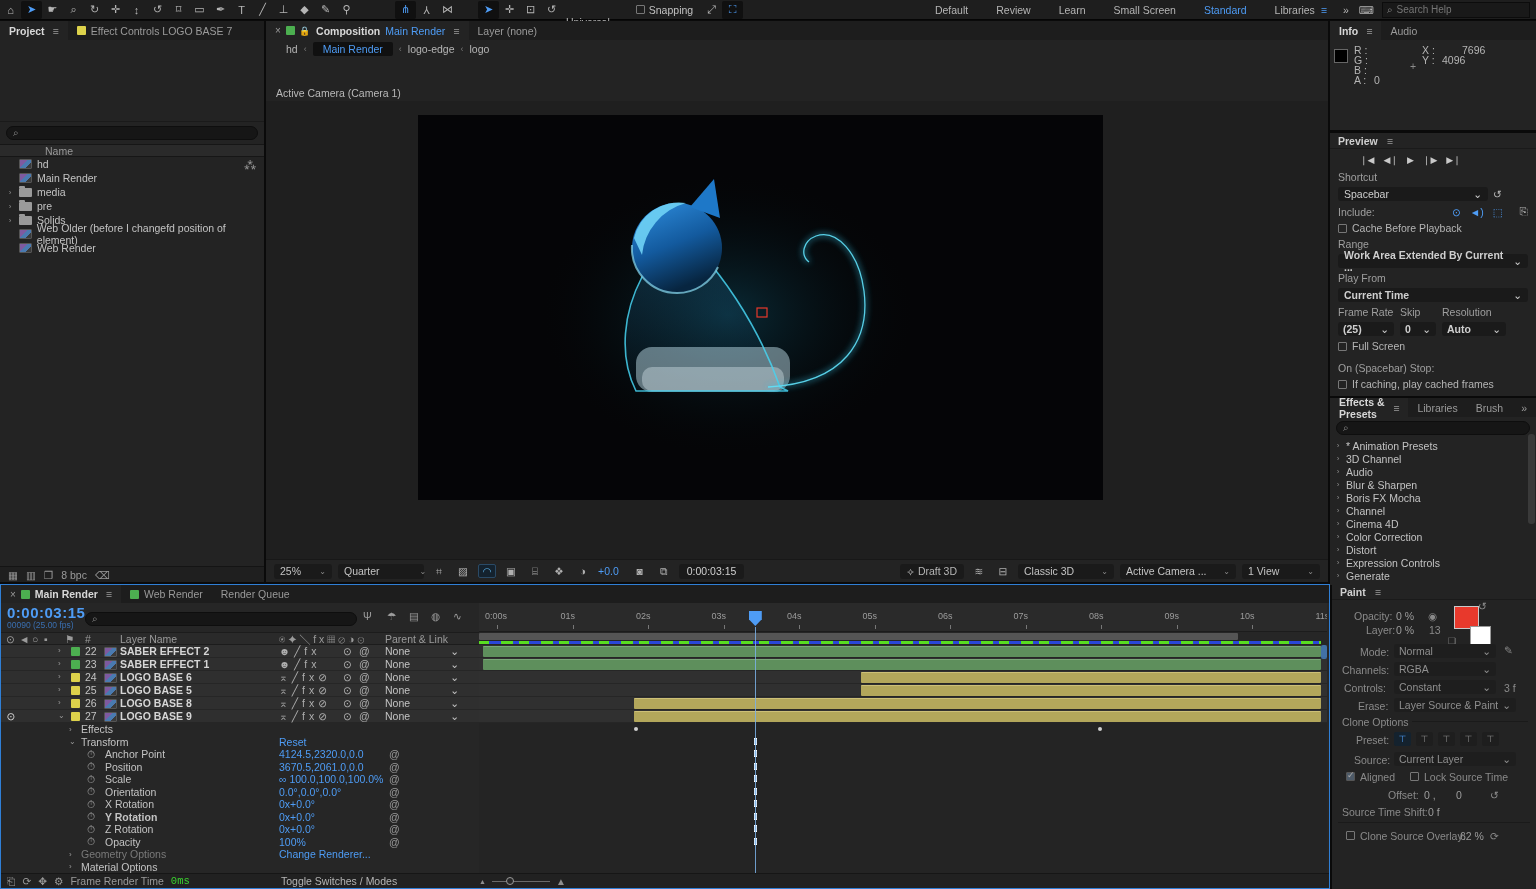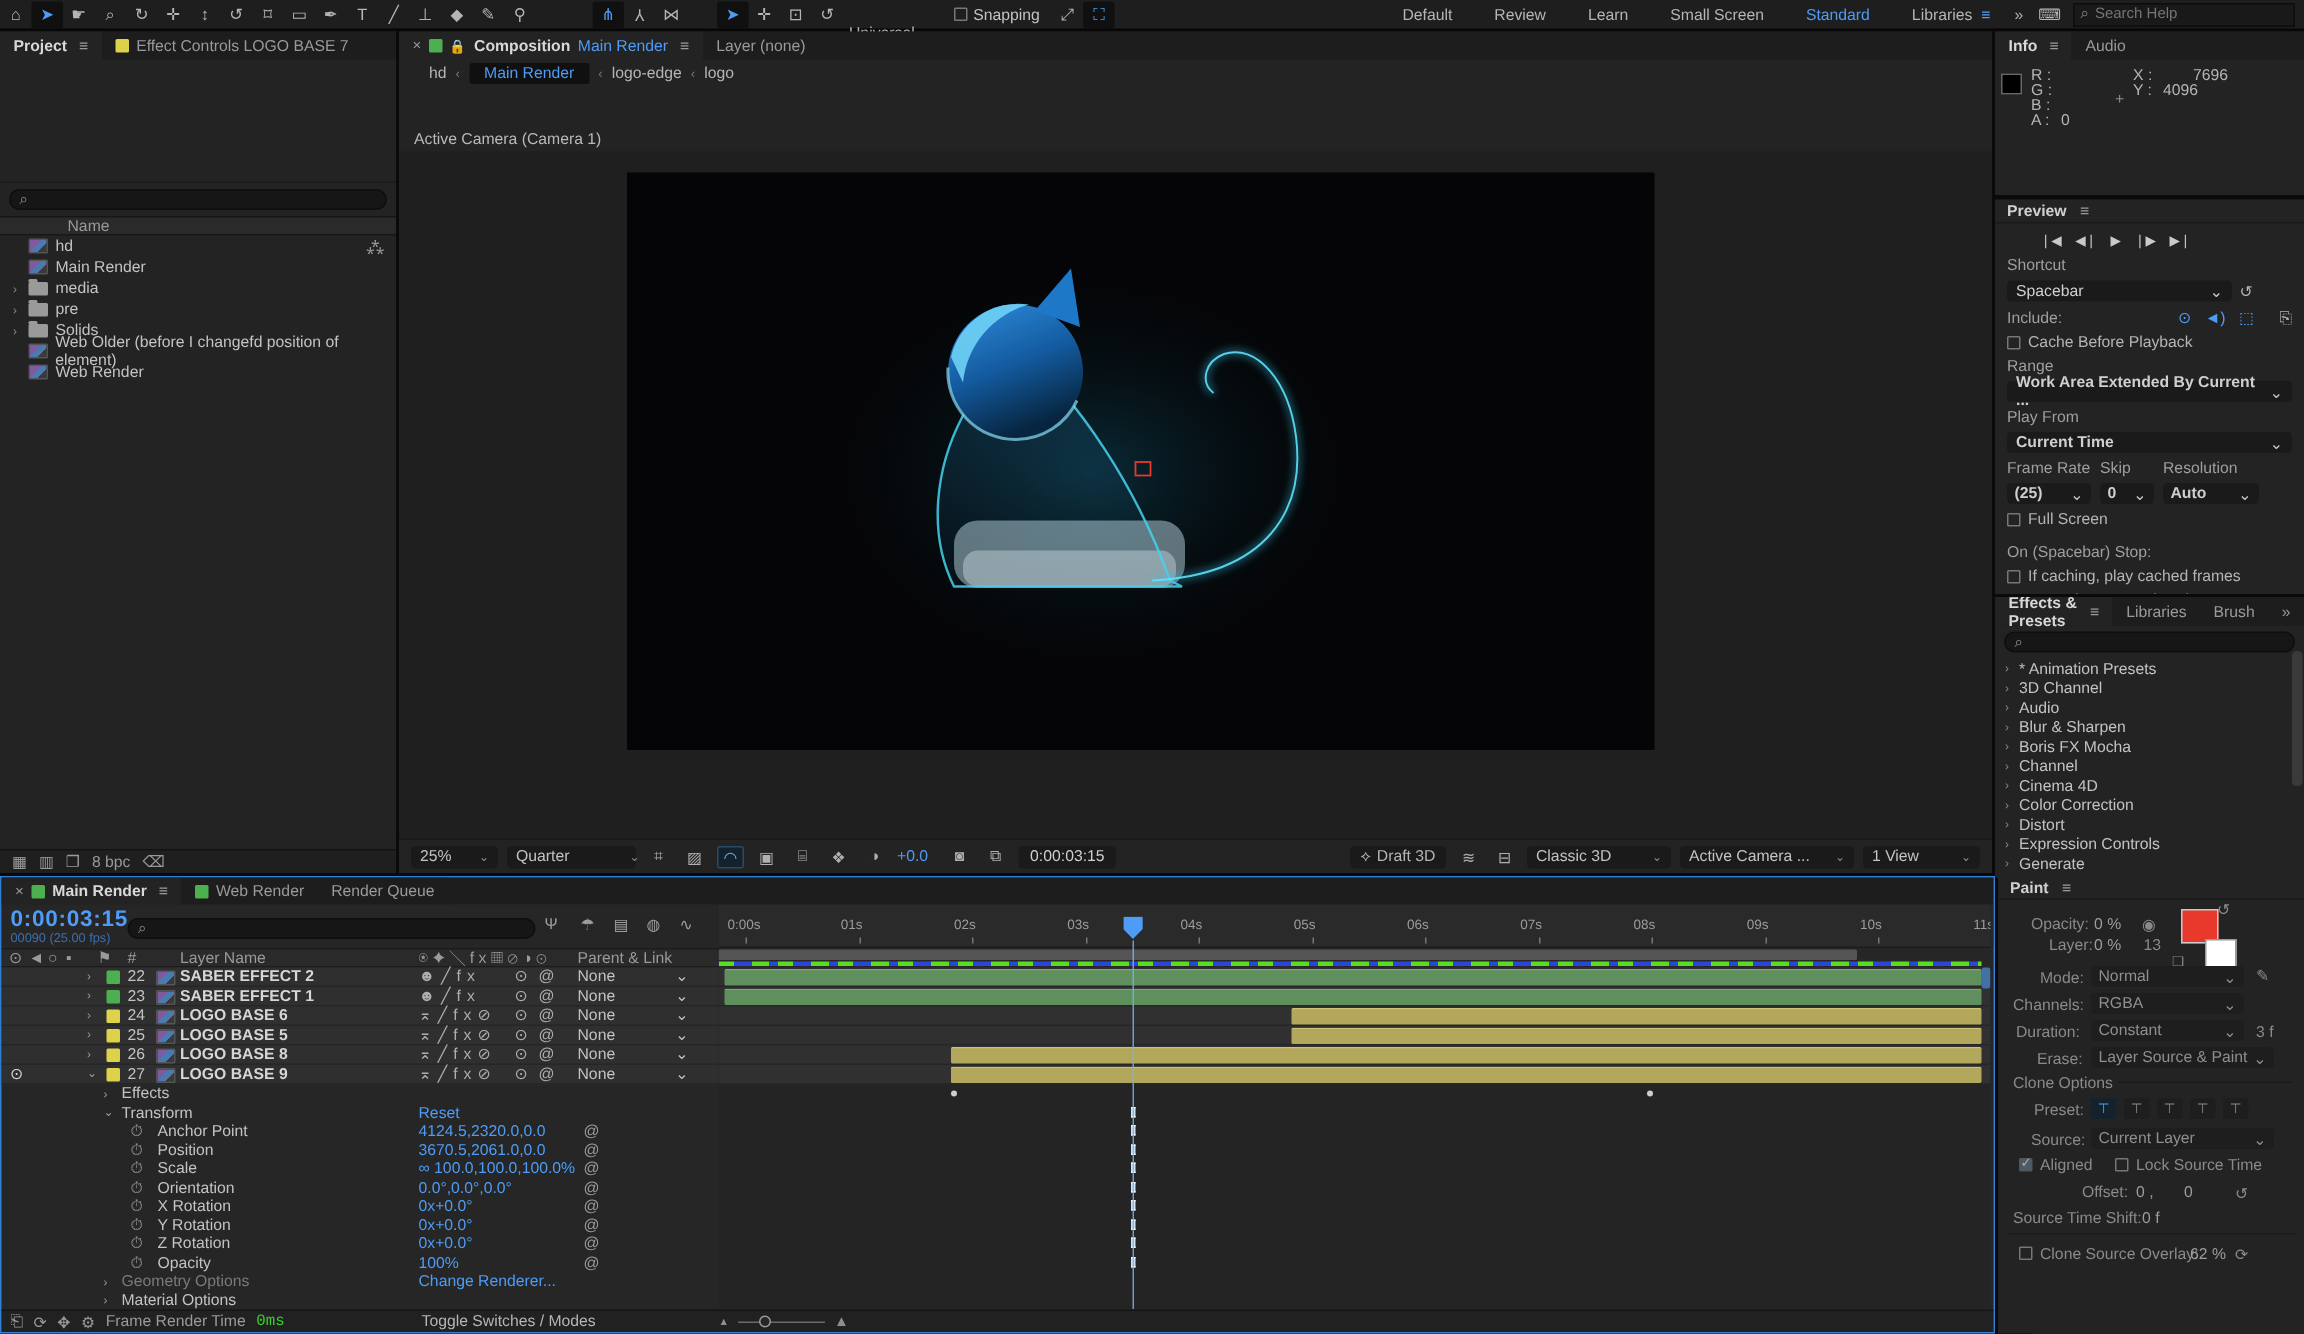--- a/index.html
+++ b/index.html
@@ -586,21 +586,21 @@
   <span class="ddd" style="left:62px;top:60px;width:102px;" data-name="mode-dropdown">
       <span>Normal</span>
       <span class="car">⌄</span>
     </span>
   <span class="kv" style="left:172px;top:60px;" data-name="eyedropper-icon">✎</span>
   <span class="kv" style="left:10px;top:80px;" data-name="channels-label">Channels:</span>
   <span class="ddd" style="left:62px;top:78px;width:102px;" data-name="channels-dropdown">
       <span>RGBA</span>
       <span class="car">⌄</span>
     </span>
-  <span class="kv" style="left:12px;top:98px;" data-name="duration-label">Duration:</span>
+  <span class="kv" style="left:12px;top:98px;" data-name="duration-label">Controls:</span>
   <span class="ddd" style="left:62px;top:96px;width:102px;" data-name="duration-dropdown">
       <span>Constant</span>
       <span class="car">⌄</span>
     </span>
   <span class="kv" style="left:172px;top:98px;" data-name="duration-frames-value">3 f</span>
   <span class="kv" style="left:26px;top:116px;" data-name="erase-label">Erase:</span>
   <span class="ddd" style="left:62px;top:114px;width:122px;" data-name="erase-dropdown">
       <span>Layer Source &amp; Paint</span>
       <span class="car">⌄</span>
     </span>
@@ -796,21 +796,21 @@
         <span class="pwhip" data-name="property-pick-whip-icon">@</span>
       </div>
       <div class="prow2" data-name="property-row">
         <span class="sw2" data-name="stopwatch-icon" style="left: 86px;">⏱</span>
         <span class="prop-label" data-name="property-label" style="left: 104px;">X Rotation</span>
         <span class="pval" data-name="property-value"><span>0x+0.0°</span></span>
         <span class="pwhip" data-name="property-pick-whip-icon">@</span>
       </div>
       <div class="prow2" data-name="property-row">
         <span class="sw2" data-name="stopwatch-icon" style="left: 86px;">⏱</span>
-        <span class="prop-label" data-name="property-label" style="left: 104px;">Y Rotation</span>
+        <span class="prop-label" data-name="property-label" style="left: 104px; font-weight: bold;">Y Rotation</span>
         <span class="pval" data-name="property-value"><span>0x+0.0°</span></span>
         <span class="pwhip" data-name="property-pick-whip-icon">@</span>
       </div>
       <div class="prow2" data-name="property-row">
         <span class="sw2" data-name="stopwatch-icon" style="left: 86px;">⏱</span>
         <span class="prop-label" data-name="property-label" style="left: 104px;">Z Rotation</span>
         <span class="pval" data-name="property-value"><span>0x+0.0°</span></span>
         <span class="pwhip" data-name="property-pick-whip-icon">@</span>
       </div>
       <div class="prow2" data-name="property-row">

